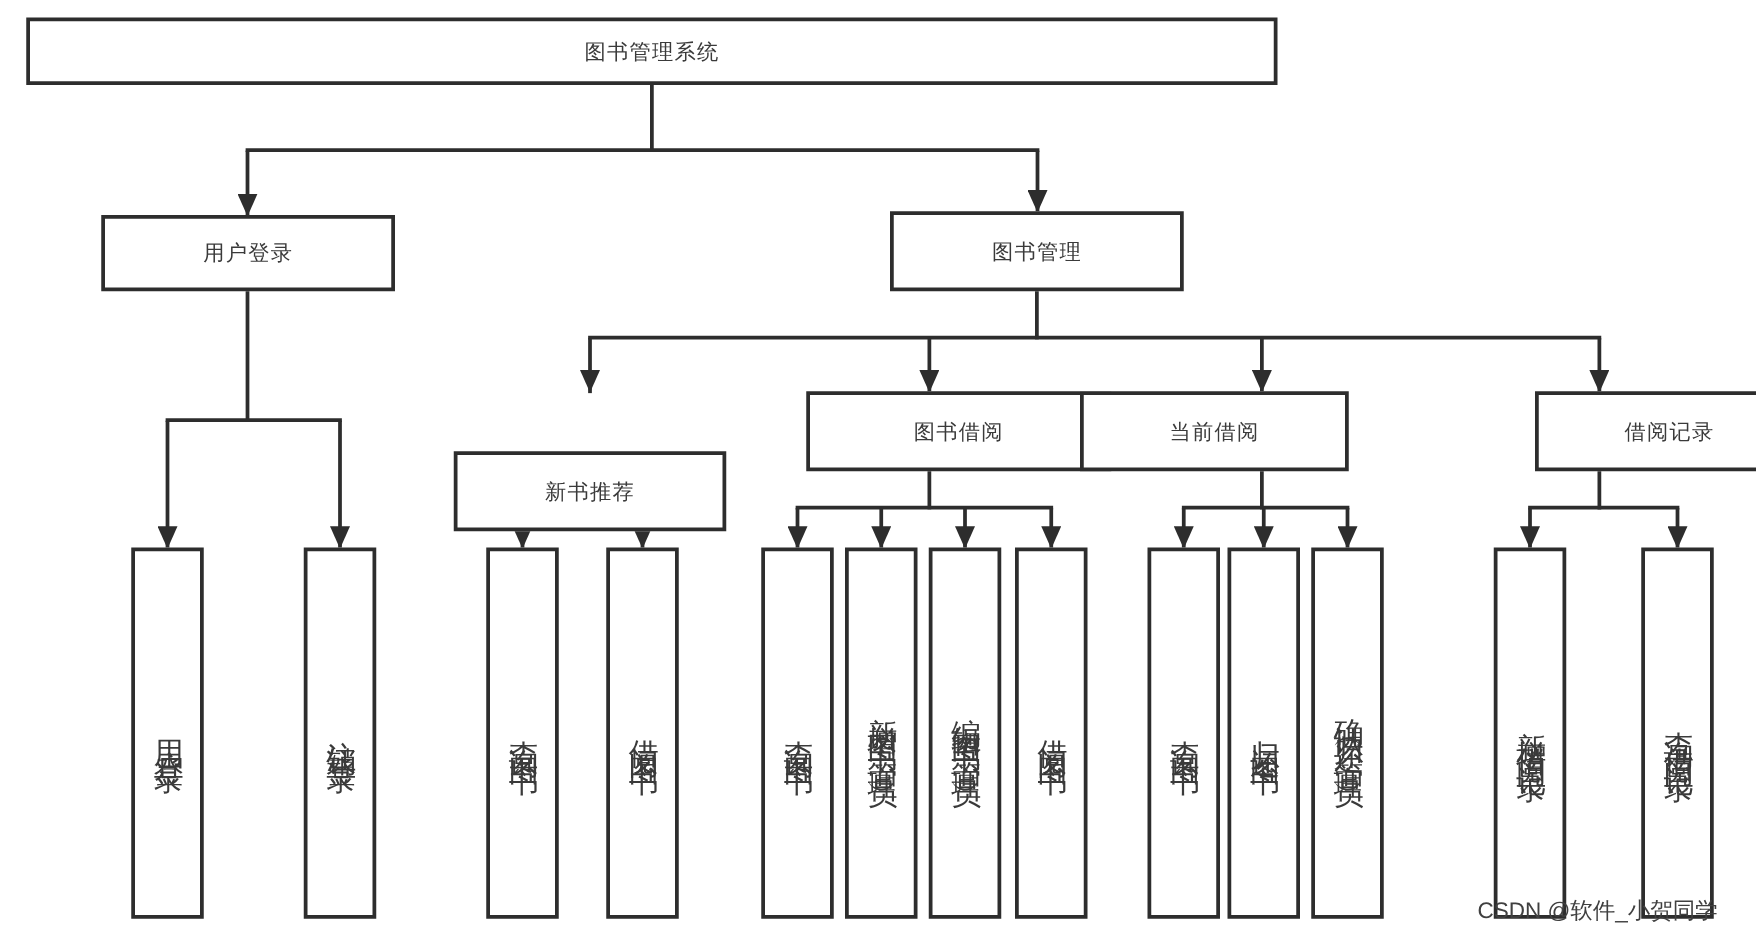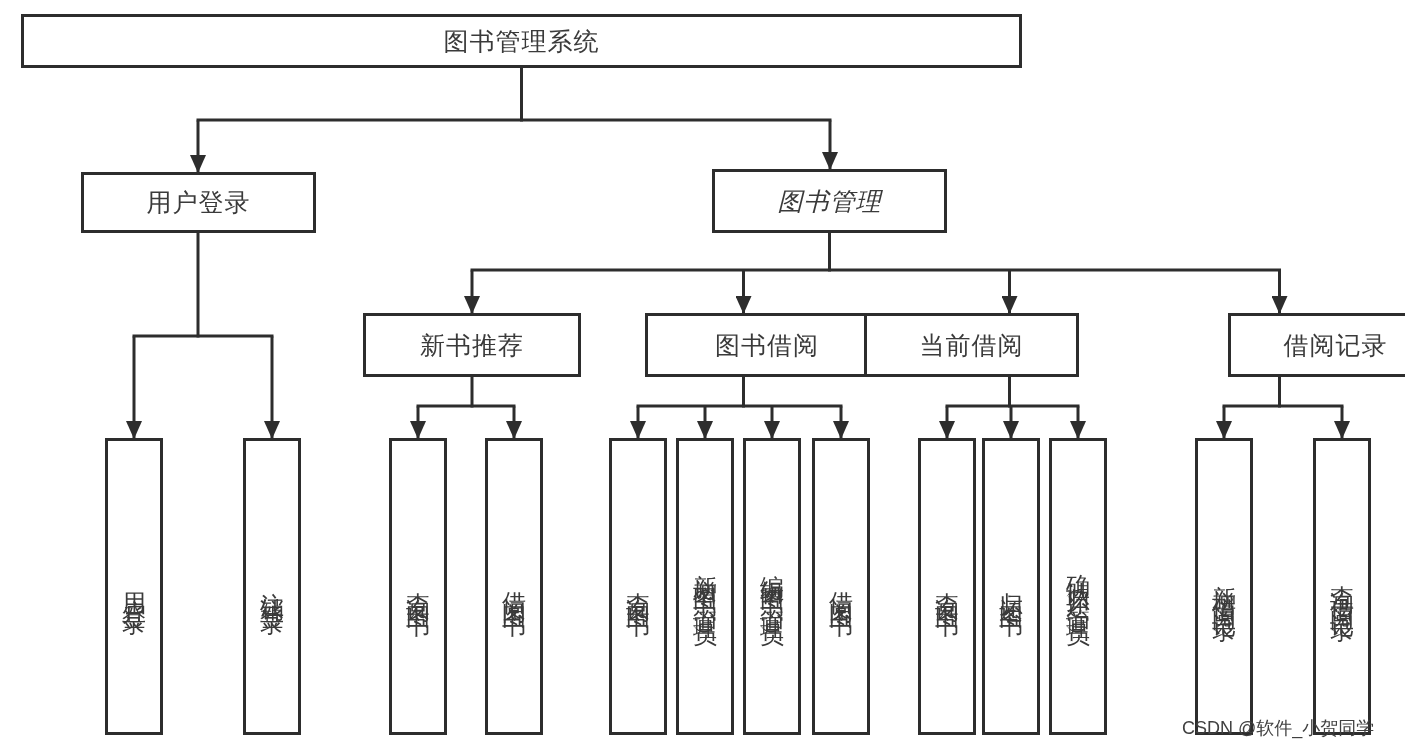--- a/index.html
+++ b/index.html
@@ -16,42 +16,42 @@
     position:absolute;
     box-sizing:border-box;
     border:3px solid #2d2d2d;
     background:#ffffff;
     display:flex;
     align-items:center;
     justify-content:center;
     color:#3a3a3a;
   }
   .h-label{
-    font-size:25px;
+    font-size:17px;
     letter-spacing:1px;
     white-space:nowrap;
     line-height:1;
   }
   .v-text{
     writing-mode:vertical-rl;
     text-orientation:mixed;
     font-size:24px;
     letter-spacing:7px;
     line-height:1;
     color:#3a3a3a;
     white-space:nowrap;
   }
   
   .n-root{left:21px;top:14px;width:1001px;height:54px;}
   
   .n-login{left:81px;top:172px;width:235px;height:61px;}
-  .n-mgmt{left:712px;top:169px;width:235px;height:64px;font-style:italic;}
+  .n-mgmt{left:712px;top:169px;width:235px;height:64px;}
   
   .l3{top:313px;height:64px;}
-  .n-newbook{left:363px;width:218px;}
+  .n-newbook{left:363px;width:218px;margin-top:48px;}
   .n-borrow{left:645px;width:244px;}
   .n-current{left:864px;width:215px;}
   .n-records{left:1228px;width:215px;}
   
   .l4{top:438px;height:297px;width:58px;}
   .x-a1{left:105px;} .x-a2{left:243px;}
   .x-b1{left:389px;} .x-b2{left:485px;}
   .x-c1{left:609px;} .x-c2{left:676px;} .x-c3{left:743px;} .x-c4{left:812px;}
   .x-d1{left:918px;} .x-d2{left:982px;} .x-d3{left:1049px;}
   .x-e1{left:1195px;} .x-e2{left:1313px;}

